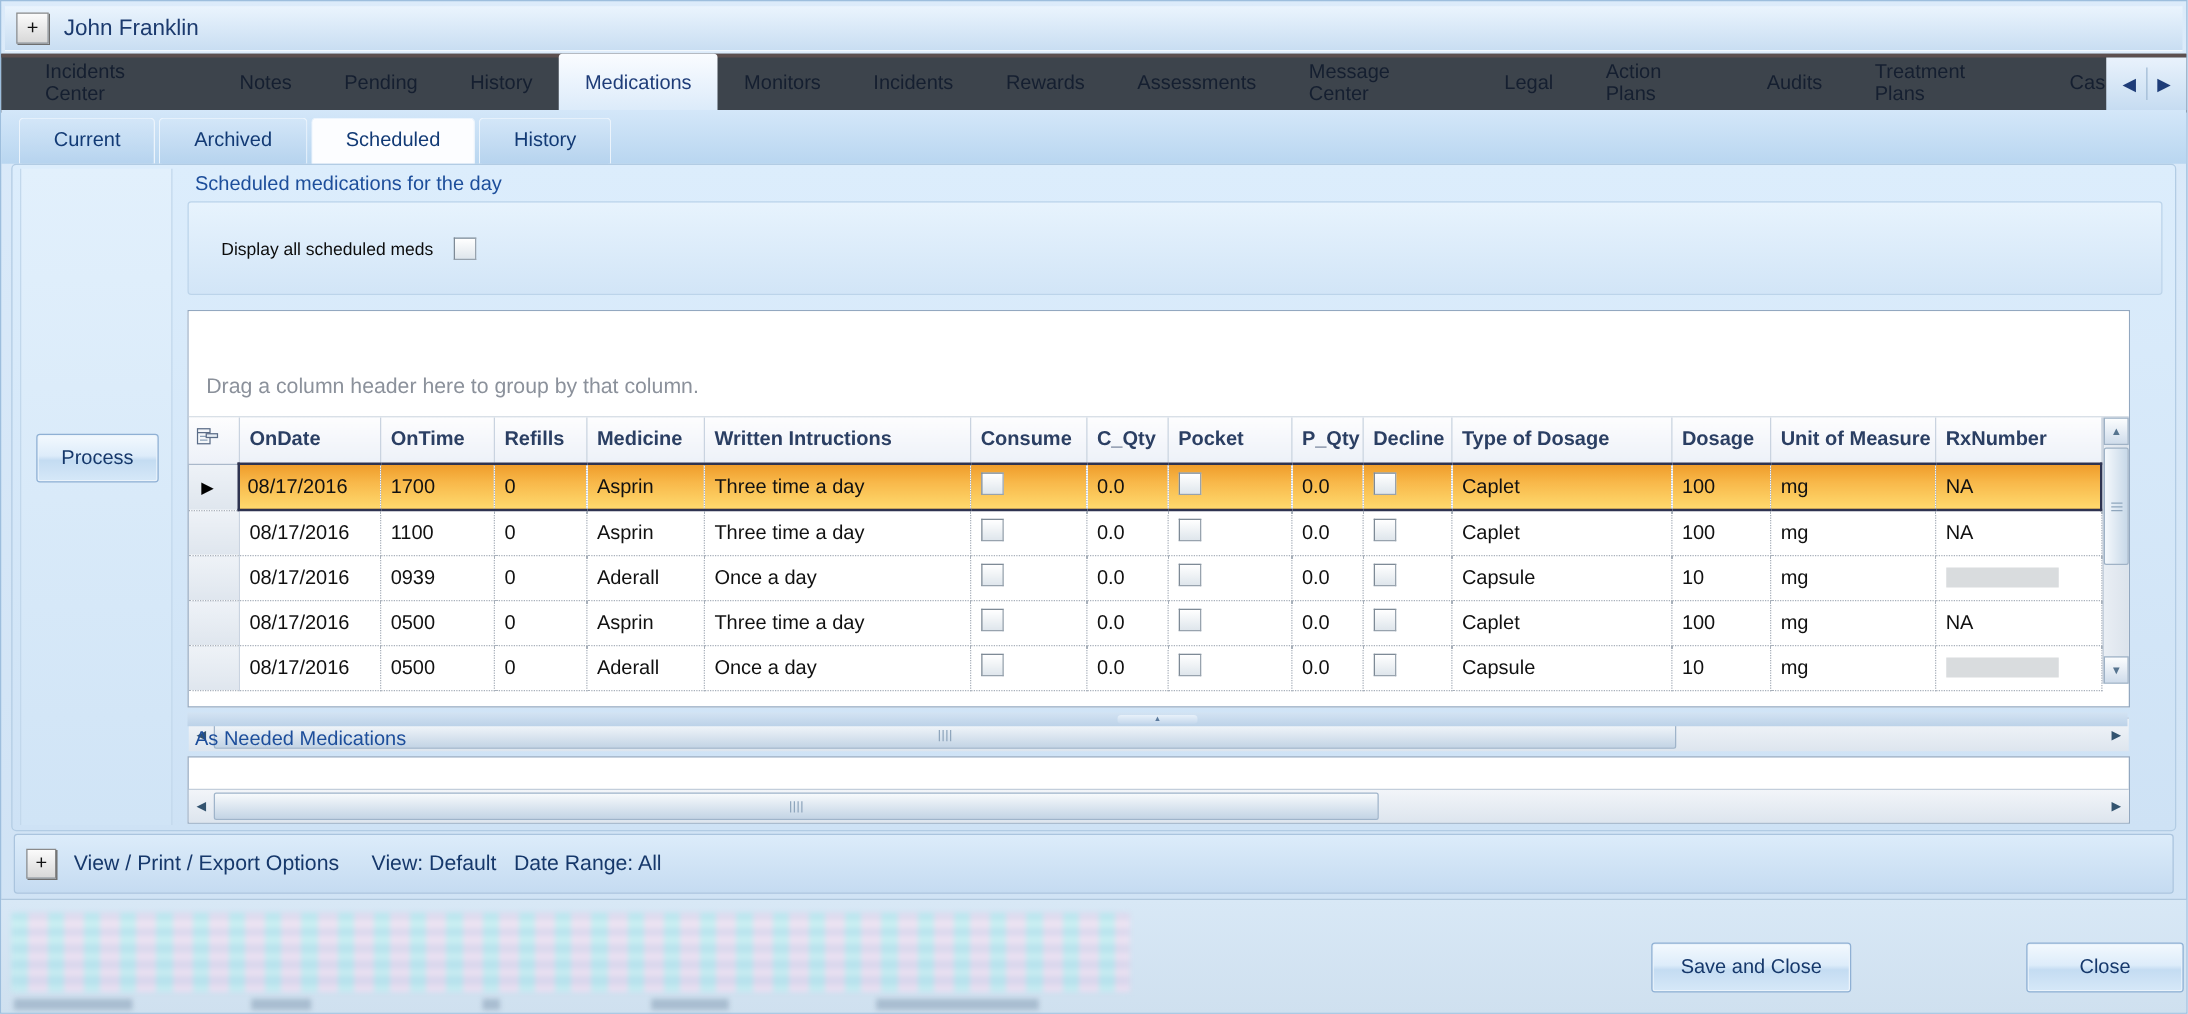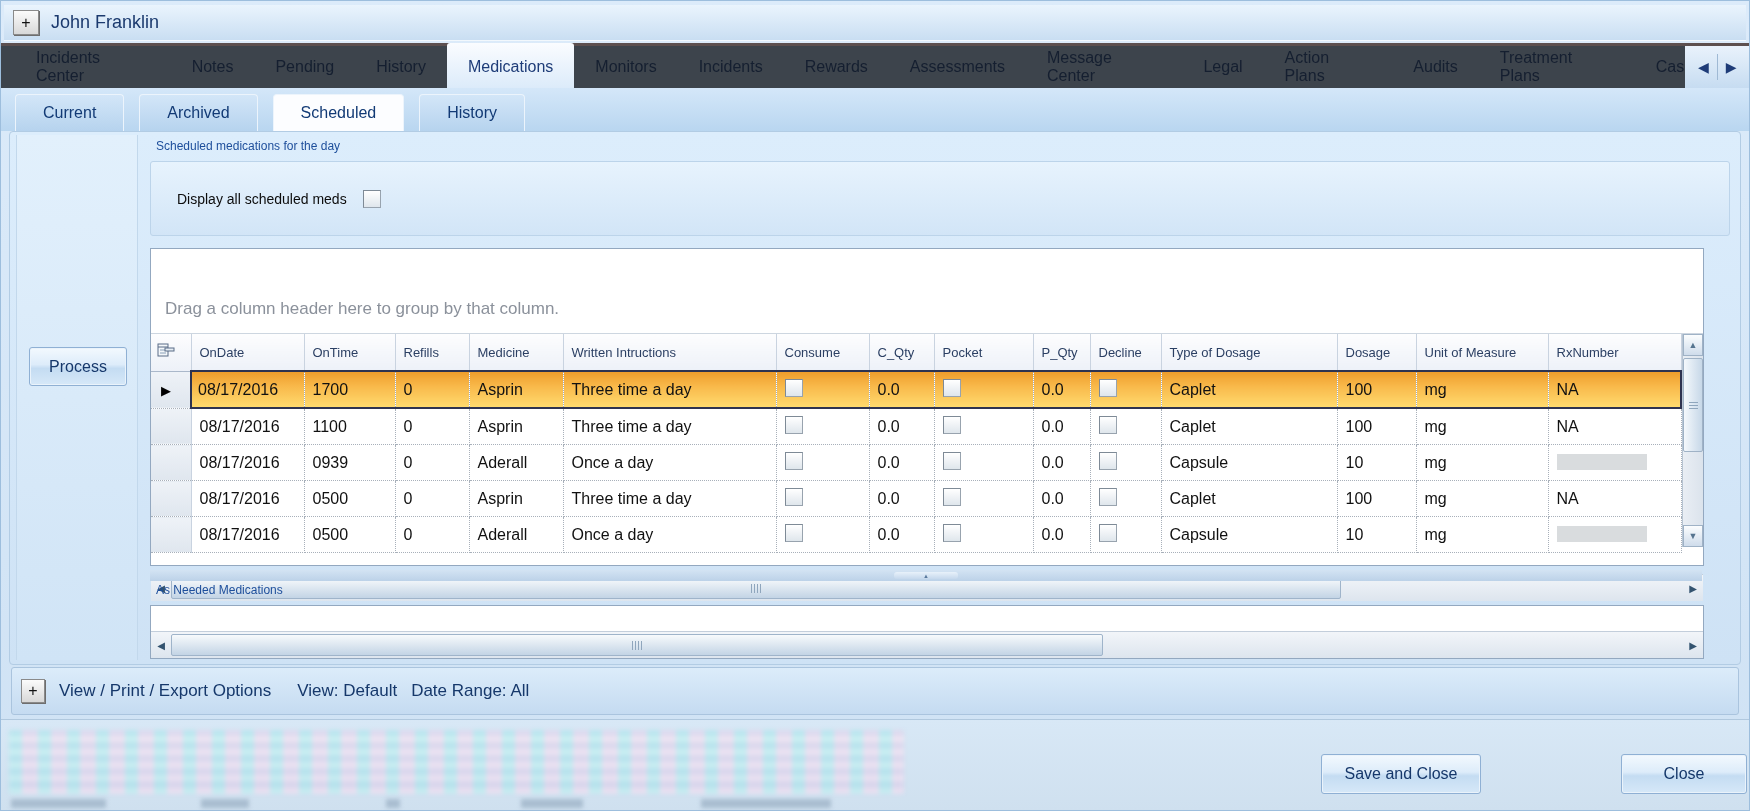--- a/index.html
+++ b/index.html
@@ -21,58 +21,58 @@
   .nav-tab{display:flex;align-items:center;padding:0 21px;color:#151f30;font-size:16px;cursor:default;}
   .nav-tab.sel{background:linear-gradient(#fafcff,#dcebfa);color:#1e3c78;border-radius:3px 3px 0 0;margin-top:-3px;padding-top:3px;}
   .nav-tab.trunc{padding-right:2px;overflow:hidden;max-width:46px;white-space:nowrap;}
   .nav-arrows{margin-left:auto;width:64px;background:linear-gradient(#e9f2fc,#c6dcf1);
     display:flex;align-items:center;justify-content:center;gap:8px;color:#1e3c78;font-size:14px;}
   .nav-arrows span{cursor:default;}
   .nav-arrows .sep{width:1px;height:60%;background:#9fb9d4;}
 
   
   .subtab-strip{position:absolute;top:87px;left:0;right:0;height:43px;background:linear-gradient(#d4e7f9,#b9d6f0);}
-  .subtabs{position:absolute;left:14px;bottom:0;display:flex;gap:15px;align-items:flex-end;}
+  .subtabs{position:absolute;left:14px;bottom:0;display:flex;gap:3px;align-items:flex-end;}
   .sub-tab{padding:9px 27px;font-size:16px;color:#123a75;background:linear-gradient(#d3e6f8,#b6d3ee);
     border:1px solid #ecf4fc;border-bottom:none;border-radius:4px 4px 0 0;}
   .sub-tab.sel{background:#fcfdff;}
 
   
   .main-box{position:absolute;top:130px;left:8px;right:8px;height:532px;
     border:1px solid #b2cce4;border-radius:4px;background:linear-gradient(#dcedfc,#cee2f5);}
   .left-col{position:absolute;left:6px;top:3px;bottom:4px;width:120px;
     border-left:1px solid #c2d8ec;border-right:1px solid #c2d8ec;background:linear-gradient(#e2f0fc,#d0e4f6);}
   .btn{background:linear-gradient(180deg,#f3f9fe 0%,#ddecfa 45%,#c4dcf2 55%,#d6e8f8 100%);
     border:1px solid #8fb0d4;border-radius:3px;color:#16386b;font-size:16px;
     display:flex;align-items:center;justify-content:center;box-shadow:inset 0 0 0 1px #eaf3fb;}
   .process-btn{position:absolute;left:12px;top:212px;width:96px;height:37px;}
 
   .right-panel{position:absolute;left:132px;right:4px;top:2px;bottom:2px;}
-  .sec-title{position:absolute;left:14px;color:#1d4e9b;font-size:12px;}
+  .sec-title{position:absolute;left:14px;color:#1d4e9b;font-size:16px;}
   .t1{top:5px;} .t2{top:449px;}
 
   .display-box{position:absolute;top:27px;left:8px;right:6px;height:73px;
     background:linear-gradient(#e7f3fd,#d2e5f7);border:1px solid #bcd4ea;border-radius:3px;
     display:flex;align-items:center;padding-left:26px;gap:16px;}
   .display-box .lbl{font-size:14px;color:#0c0c0c;}
   .checkbox{width:16px;height:16px;background:linear-gradient(#ffffff,#dfe6ec);
     border:1px solid #98a3ae;border-top-color:#7e8a96;border-left-color:#7e8a96;display:inline-block;}
 
   
   .grid{position:absolute;top:114px;left:8px;width:1552px;height:316px;background:#fff;
     border:1px solid #93a8c0;}
   .group-band{height:70px;background:#fff;border-bottom:1px solid #cdd6e0;
     display:flex;align-items:flex-end;padding:0 0 14px 14px;color:#8b919b;font-size:17px;}
   .grid-body{display:flex;}
   table.meds{border-collapse:collapse;table-layout:fixed;width:1530px;}
   .w0{width:40px}.w1{width:113px}.w2{width:91px}.w3{width:74px}.w4{width:94px}.w5{width:213px}
   .w6{width:93px}.w7{width:65px}.w8{width:99px}.w9{width:57px}.w10{width:71px}.w11{width:176px}
   .w12{width:79px}.w13{width:132px}.w14{width:133px}
   .meds th{height:34px;background:linear-gradient(#fdfdfe,#edf1f8);border-right:1px solid #c9d3e0;
-    border-bottom:1px solid #aab8ca;color:#2b3f63;font-weight:normal;font-size:13px;text-align:left;padding-left:8px;}
+    border-bottom:1px solid #aab8ca;color:#2b3f63;font-weight:bold;font-size:16px;text-align:left;padding-left:8px;}
   .meds th.ind-h{padding:0 0 0 6px;}
   .meds td{height:33px;border-right:1px dotted #a8b0ba;border-bottom:1px dotted #a8b0ba;
     font-size:16px;color:#111;padding-left:8px;white-space:nowrap;overflow:hidden;}
   .meds td.ind{background:linear-gradient(#eef2f7,#dfe6ee);border-right:1px solid #c9d3e0;padding-left:10px;}
   tr.sel td:not(.ind){background:linear-gradient(180deg,#ef9d2b 0%,#f8b84a 40%,#ffda6e 100%);
     border-top:2px solid #2e3350;border-bottom:2px solid #2e3350;}
   tr.sel td:nth-child(2){border-left:2px solid #2e3350;padding-left:6px;}
   tr.sel td:last-child{border-right:2px solid #2e3350;}
   .row-arrow{font-size:13px;color:#000;}
   .redacted{width:90px;height:16px;background:#d9dcde;display:inline-block;margin-top:3px;}

